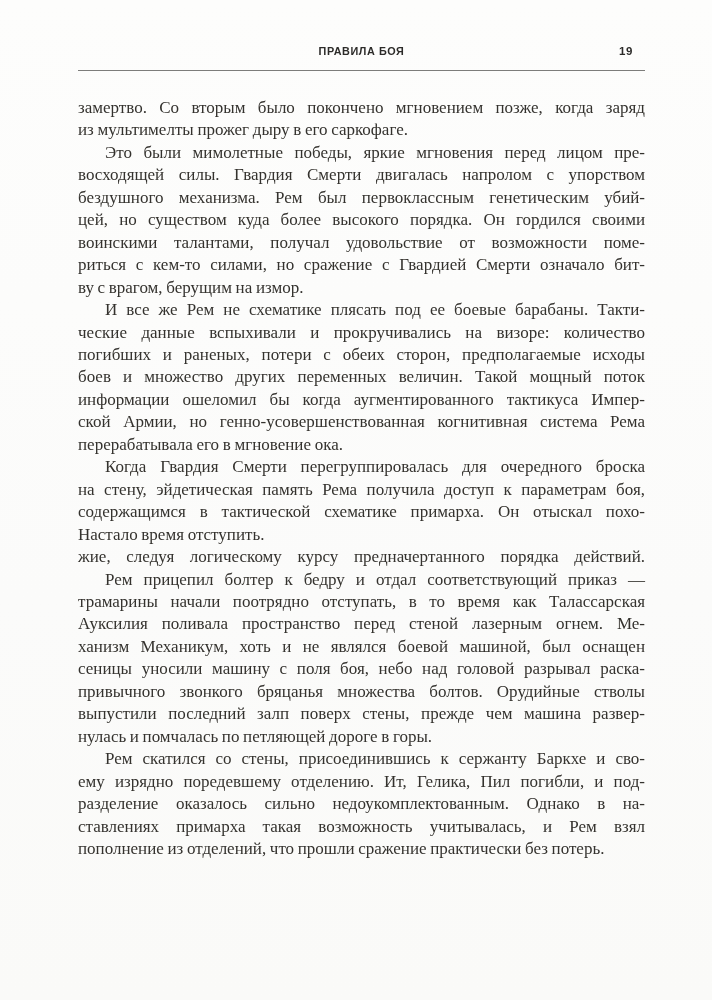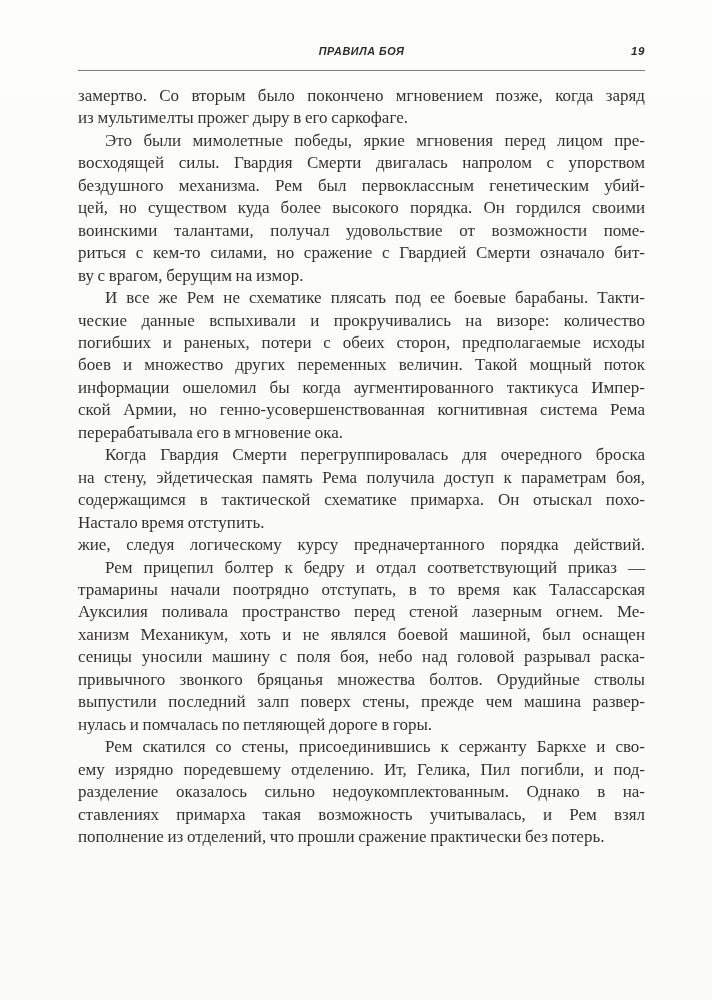--- a/index.html
+++ b/index.html
@@ -24,40 +24,39 @@
   }
   .running-header {
     position: relative;
     margin-top: 45px;
     height: 15px;
     font-family: "Liberation Sans", "DejaVu Sans", sans-serif;
     font-size: 11.5px;
     font-weight: bold;
     letter-spacing: 0.6px;
     color: #2c2b29;
-    font-style: italic;
   }
   .running-header .title {
     display: block;
     text-align: center;
     transform: scaleX(0.94);
   }
   .running-header .pagenum {
     position: absolute;
-    right: 0;
+    right: 12px;
     top: 0;
   }
   .header-rule {
     margin-top: 10px;
     border: none;
     border-top: 1.6px solid #7d7d7b;
     height: 0;
   }
   .page-body {
-    margin-top: 14px;
+    margin-top: 26px;
     font-family: "Liberation Serif", "DejaVu Serif", serif;
     font-size: 17px;
     line-height: 22.45px;
     color: #34322e;
     word-spacing: -0.6px;
   }
   .para { margin: 0; padding: 0; }
   .line {
     text-align: justify;
     text-align-last: justify;

